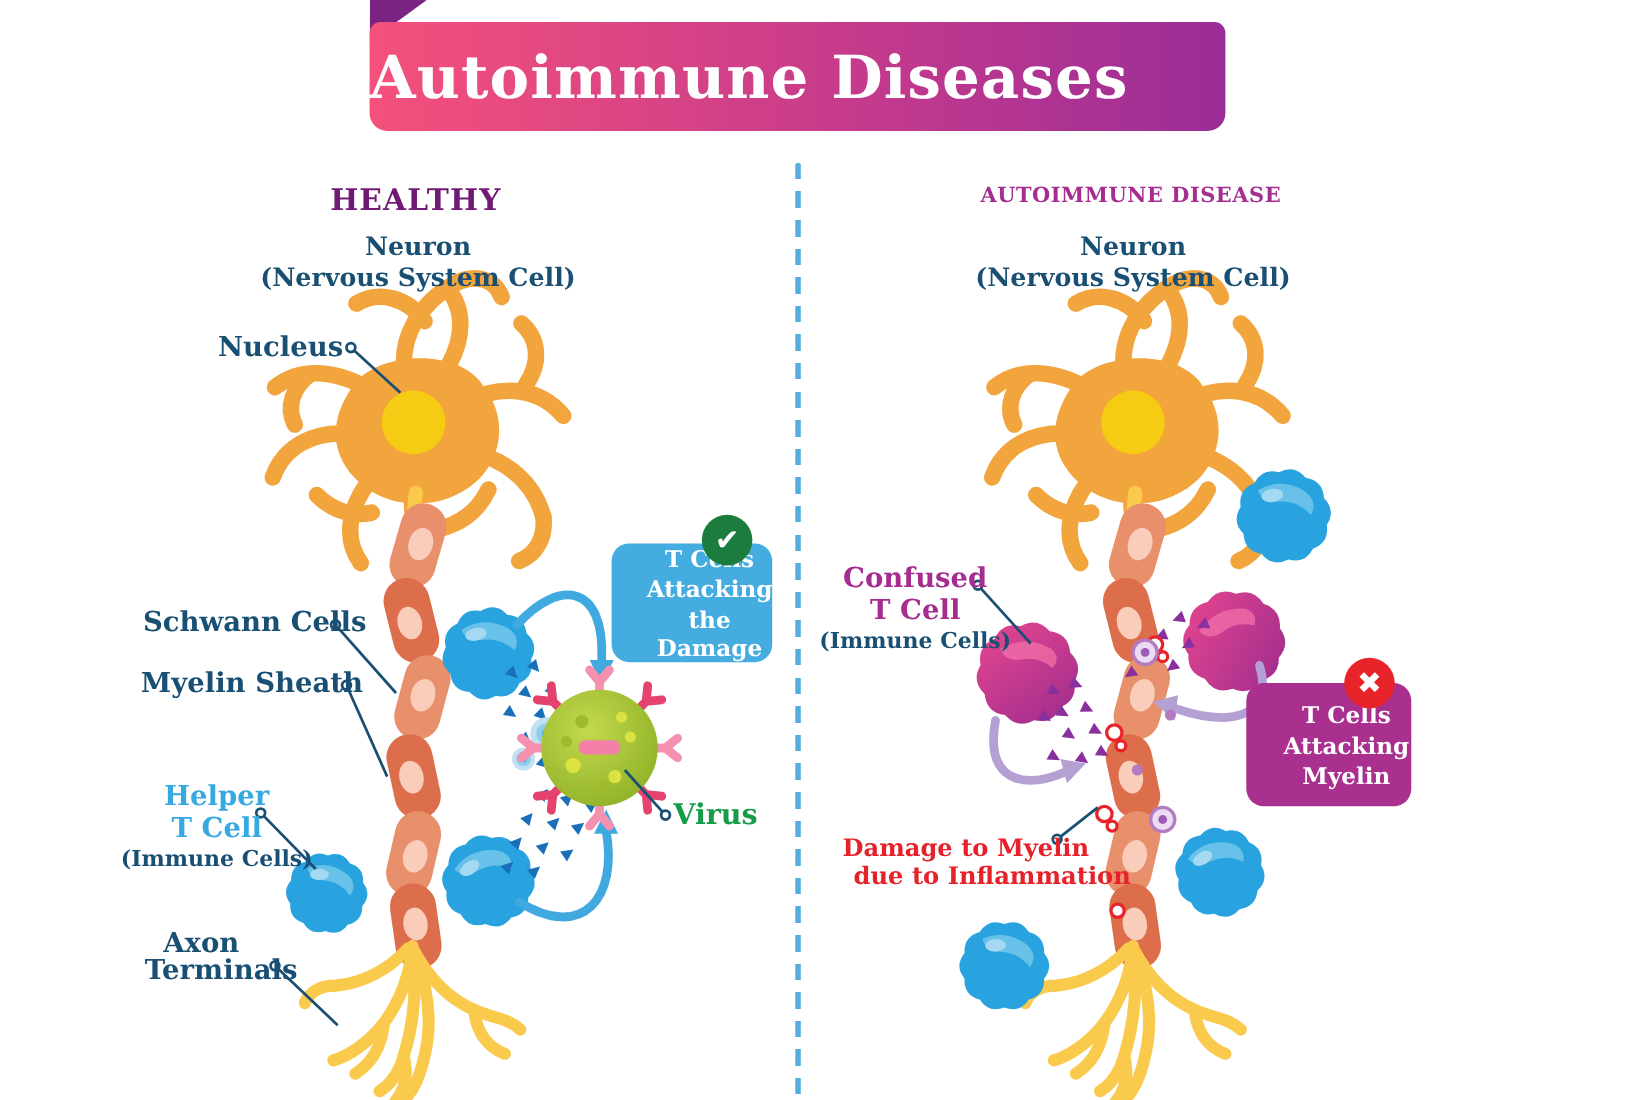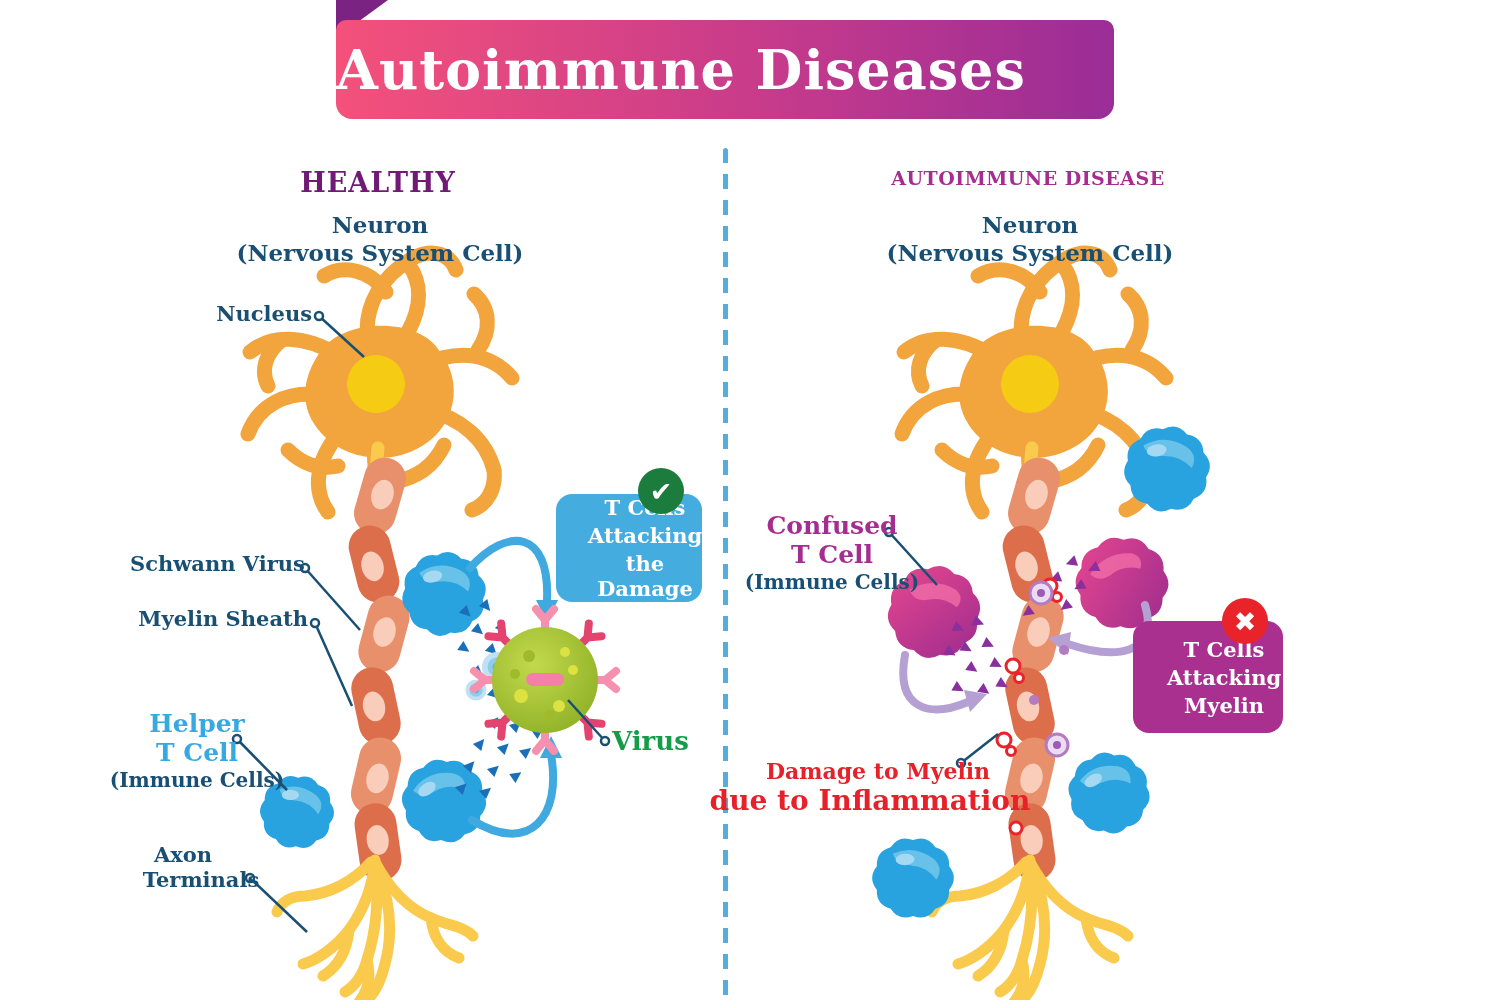--- a/index.html
+++ b/index.html
@@ -13,21 +13,21 @@
   .banner{position:absolute;left:336px;top:20px;width:778px;height:99px;z-index:2;
           background:linear-gradient(90deg,#F4517B 0%,#C73B8B 55%,#9A2D97 100%);
           border-radius:10px 10px 16px 16px;display:flex;align-items:center;}
   .banner h1{margin:0;color:#ffffff;font-size:54px;font-weight:bold;letter-spacing:1px;}
   
   .divider{position:absolute;left:723px;top:148px;width:5px;height:850px;border-radius:3px;
            background:repeating-linear-gradient(180deg,#53AEDC 0 15px,transparent 15px 26px);}
   
   svg.art{position:absolute;top:130px;}
   
-  .lbl{position:absolute;font-weight:bold;color:#184F73;font-size:21px;line-height:1.12;white-space:nowrap;z-index:3;}
+  .lbl{position:absolute;font-weight:bold;color:#184F73;font-size:25px;line-height:1.12;white-space:nowrap;z-index:3;}
   .center{transform:translateX(-50%);text-align:center;}
   .ralign{text-align:right;}
   .green{color:#701a75;}
   .magenta{color:#A62D90;}
   .ltblue{color:#36A9E1;}
   .red{color:#E62129;margin-top:16px;}
   .vgreen{color:#169C49;}
   
   .callout{position:absolute;border-radius:16px;color:#fff;font-weight:bold;font-size:21px;
            text-align:center;display:flex;flex-direction:column;justify-content:center;gap:3px;z-index:3;padding-left:32px;}
@@ -292,21 +292,21 @@
     <line x1="961" y1="763" x2="998" y2="734"></line>
       <circle cx="961" cy="763" r="4" fill="#fff"></circle>
   </g>
 </svg>
 
 <div class="lbl green center" style="left:378px;top:168px;font-size:27px;letter-spacing:1px">HEALTHY</div>
 <div class="lbl center" style="left:380px;top:212px;font-size:23px">Neuron</div>
 <div class="lbl center" style="left:380px;top:240px;font-size:23px">(Nervous System Cell)</div>
 
 <div class="lbl ralign" style="left:170px;top:302px;width:142px">Nucleus</div>
-<div class="lbl ralign" style="left:130px;top:552px;width:168px">Schwann Virus</div>
+<div class="lbl ralign" style="left:130px;top:552px;width:168px">Schwann Cells</div>
 <div class="lbl ralign" style="left:128px;top:607px;width:180px">Myelin Sheath</div>
 
 <div class="lbl ltblue center" style="left:197px;top:710px;font-size:25px">Helper</div>
 <div class="lbl ltblue center" style="left:197px;top:739px;font-size:25px">T Cell</div>
 <div class="lbl center" style="left:197px;top:769px;font-size:20px">(Immune Cells)</div>
 
 <div class="lbl center" style="left:183px;top:843px">Axon</div>
 <div class="lbl center" style="left:201px;top:868px">Terminals</div>
 
 <div class="lbl vgreen" style="left:612px;top:727px;font-size:26px">Virus</div>
@@ -322,21 +322,21 @@
 
 <div class="lbl magenta center" style="left:1028px;top:168px;font-size:19px;letter-spacing:0.5px">AUTOIMMUNE DISEASE</div>
 <div class="lbl center" style="left:1030px;top:212px;font-size:23px">Neuron</div>
 <div class="lbl center" style="left:1030px;top:240px;font-size:23px">(Nervous System Cell)</div>
 
 <div class="lbl magenta center" style="left:832px;top:512px;font-size:25px">Confused</div>
 <div class="lbl magenta center" style="left:832px;top:541px;font-size:25px">T Cell</div>
 <div class="lbl center" style="left:832px;top:571px;font-size:20px">(Immune Cells)</div>
 
 <div class="lbl red center" style="left:878px;top:743px;font-size:22px">Damage to Myelin</div>
-<div class="lbl red center" style="left:870px;top:769px;font-size:28px">due to Inflammation</div>
+<div class="lbl red center" style="left:902px;top:769px;font-size:22px">due to Inflammation</div>
 
 <div class="callout purple">
   <div>T Cells</div>
   <div>Attacking</div>
   <div>Myelin</div>
 </div>
 <div class="badge cross">
   <span>✖</span>
 </div>
 

